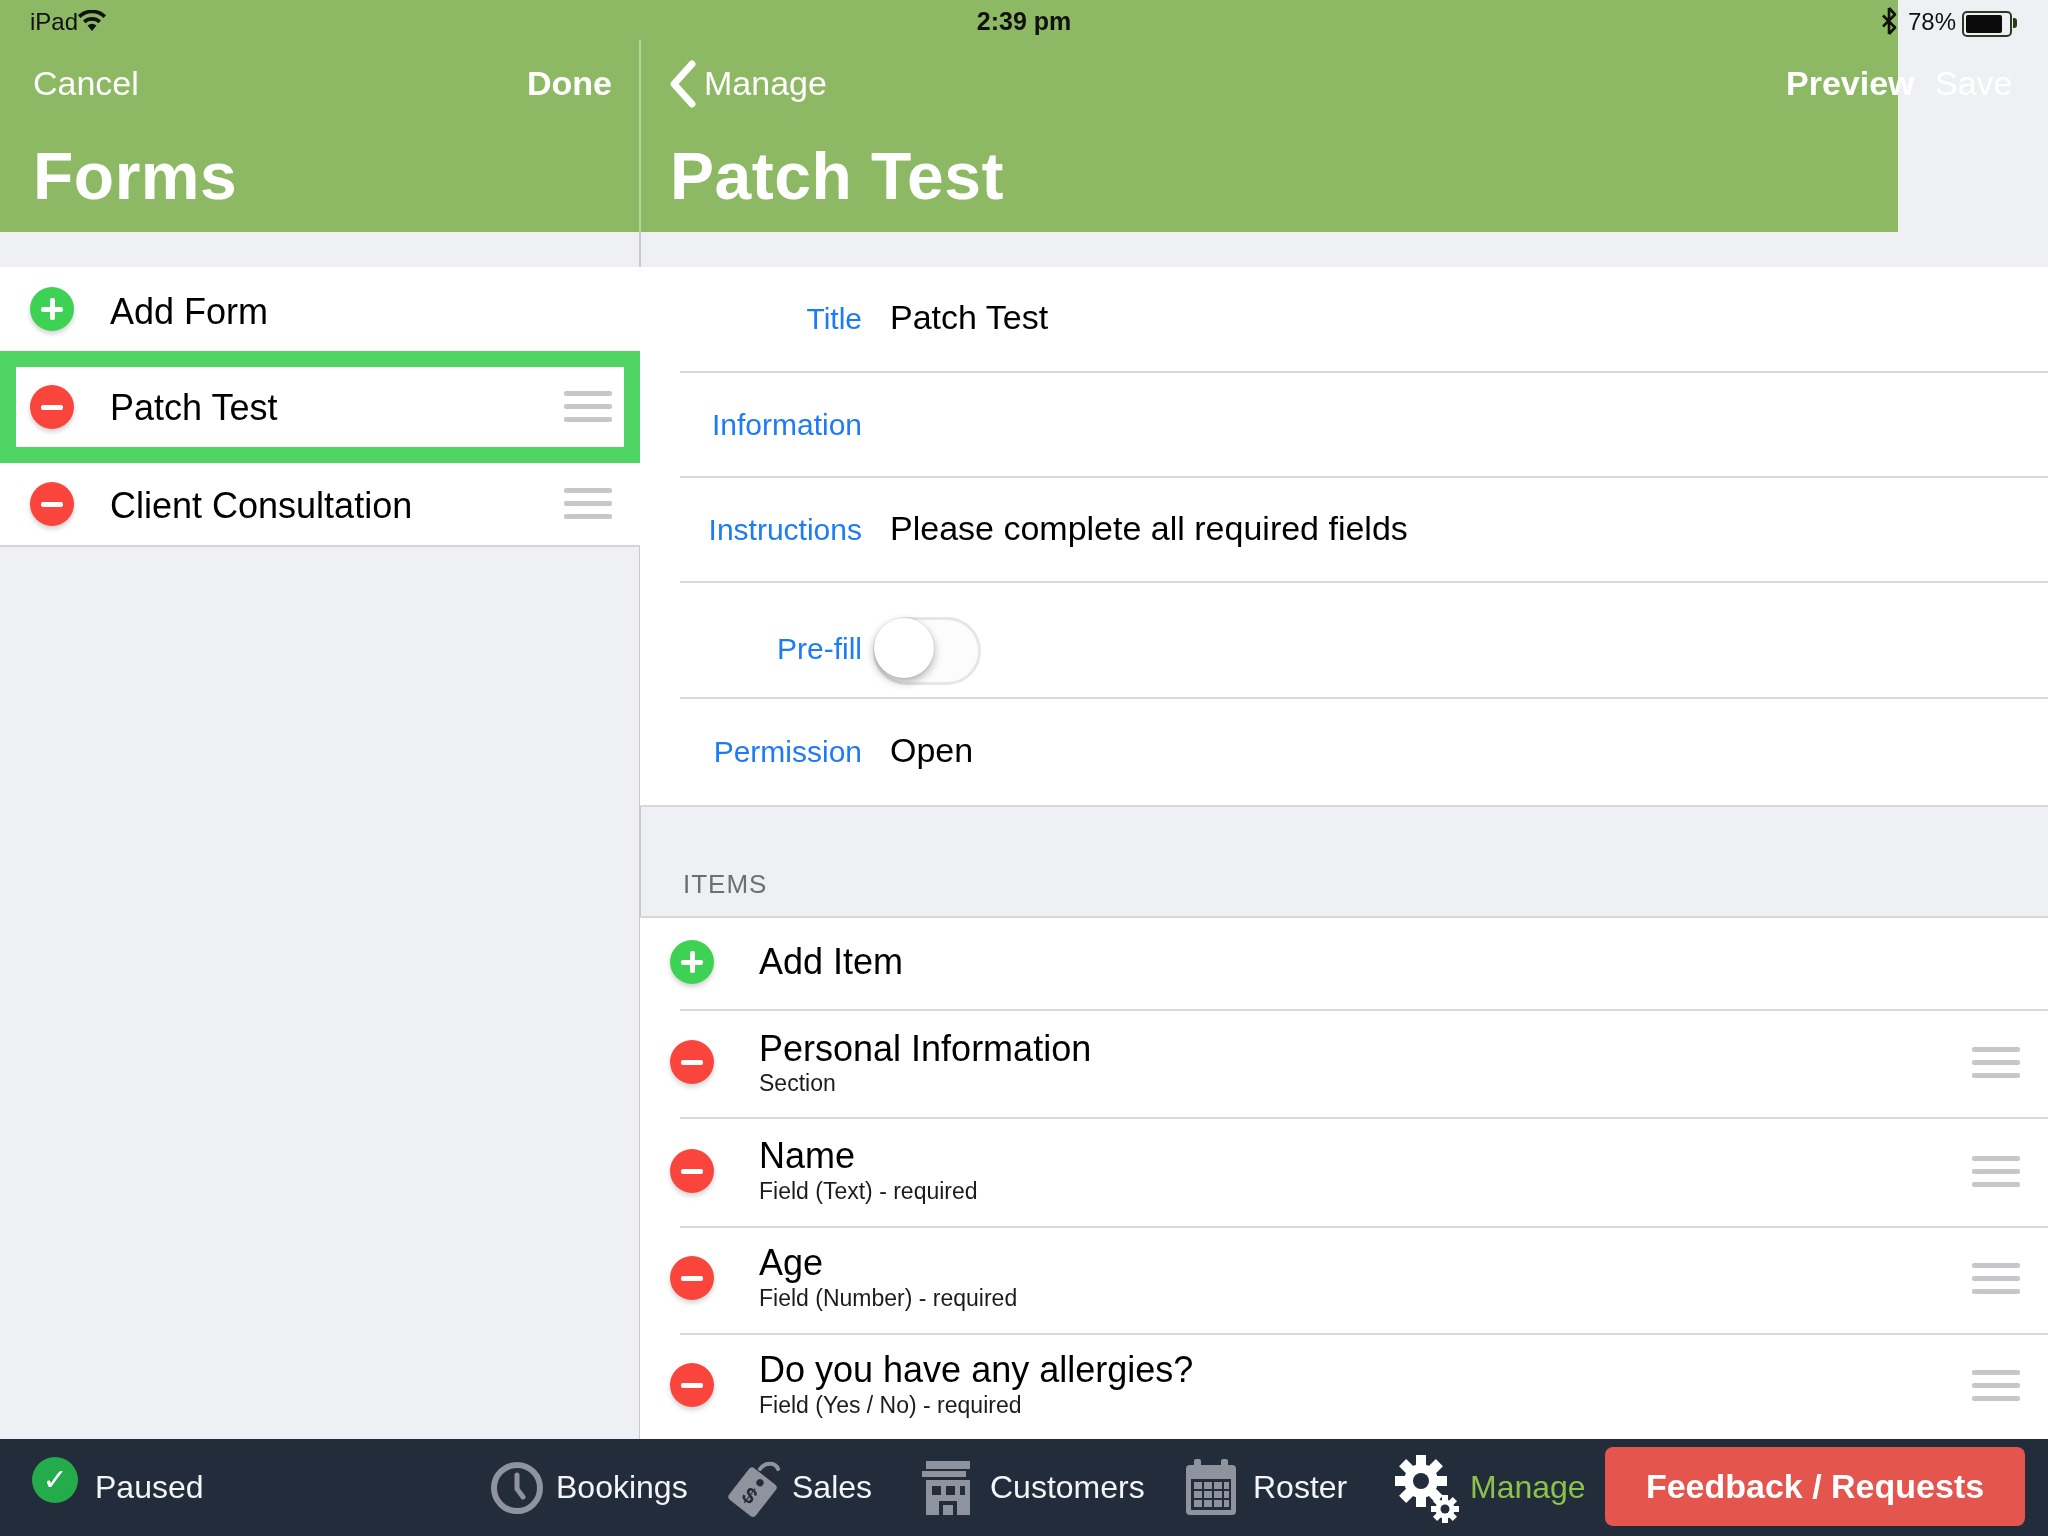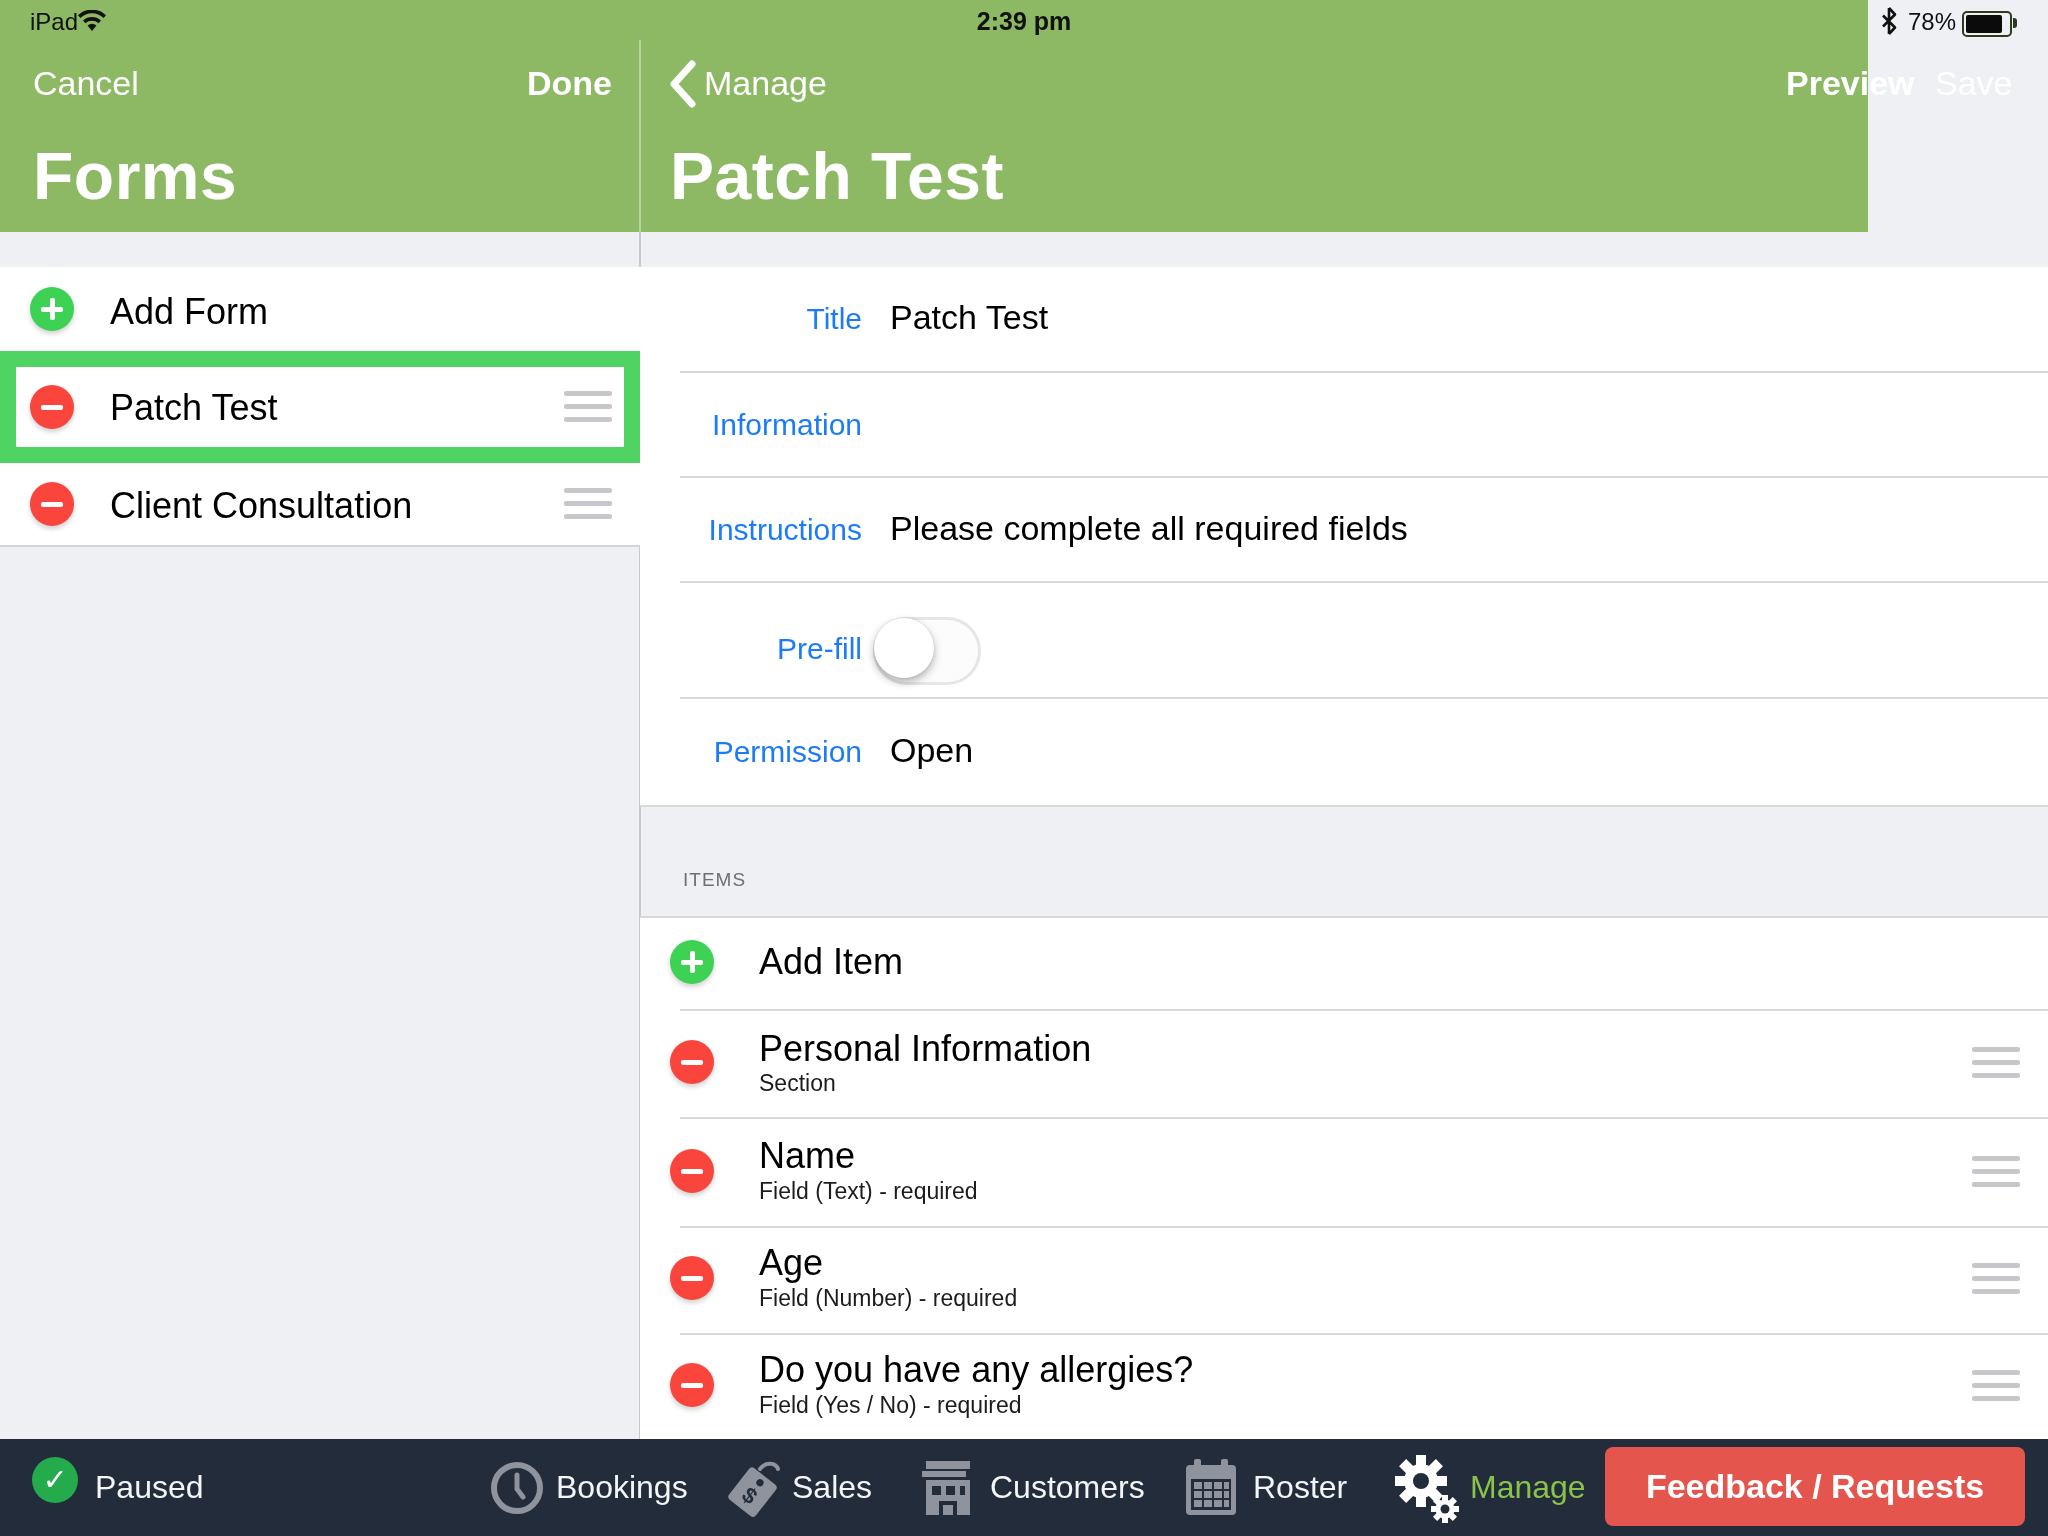--- a/index.html
+++ b/index.html
@@ -2,21 +2,21 @@
 <html><head>
 <meta charset="utf-8">
 <style>
   html,body{margin:0;padding:0;}
   body{width:2048px;height:1536px;position:relative;overflow:hidden;
        font-family:"Liberation Sans","DejaVu Sans",sans-serif;background:#eef0f4;
        -webkit-font-smoothing:antialiased;}
   .abs{position:absolute;}
 
   
-  .header{left:0;top:0;width:1868px;height:232px;background:#8db964;}
+  .header{left:0;top:0;width:1868px;height:232px;background:#8db964;padding-left:30px;}
   .statusbar{left:0;top:0;width:2048px;height:40px;color:#111;font-size:24px;}
   .carrier{left:30px;top:8px;font-weight:400;}
   .time{left:0;top:7px;width:2048px;text-align:center;font-weight:600;font-size:25px;}
   .batt-pct{right:92px;top:8px;}
   .battery{right:36px;top:11px;width:46px;height:22px;border:2px solid #2c3a1e;border-radius:5px;}
   .battery .level{position:absolute;left:2px;top:2px;bottom:2px;width:78%;background:#0b0b0b;border-radius:2px;}
   .battery .nub{position:absolute;right:-7px;top:5px;width:4px;height:10px;background:#2c3a1e;border-radius:0 3px 3px 0;}
   .nav-label{top:64px;color:#fff;font-size:34px;}
   .bold{font-weight:700;}
   .big-title{top:138px;color:#fff;font-size:66px;font-weight:800;letter-spacing:.5px;}
@@ -40,21 +40,21 @@
   .handle span{position:absolute;left:0;width:48px;height:5px;background:#c6c6cb;border-radius:2px;}
   .handle span:nth-child(1){top:0;} .handle span:nth-child(2){top:13px;} .handle span:nth-child(3){top:26px;}
 
   
   .rpanel{left:640px;top:232px;width:1408px;height:1207px;}
   .form-white{left:0;top:35px;width:1408px;height:538px;background:#fff;position:absolute;}
   .items-white{left:0;top:686px;width:1408px;height:521px;background:#fff;position:absolute;}
   .flabel{width:222px;text-align:right;color:#1e7bf7;font-size:30px;position:absolute;left:0;}
   .fvalue{position:absolute;left:250px;font-size:34px;color:#000;}
   .fsep{position:absolute;left:40px;right:0;height:2px;background:#d8d8dc;}
-  .items-hdr{position:absolute;left:43px;top:637px;font-size:19px;color:#6e6e73;letter-spacing:1px;}
+  .items-hdr{position:absolute;left:43px;top:637px;font-size:26px;color:#6e6e73;letter-spacing:1px;}
   .toggle{position:absolute;left:233px;top:385px;width:102px;height:62px;border:3px solid #e6e6ea;
           background:#fcfcfc;border-radius:34px;}
   .knob{position:absolute;left:-2px;top:-2px;width:60px;height:60px;border-radius:50%;background:#fff;
         box-shadow:0 4px 9px rgba(0,0,0,.3), 0 0 2px rgba(0,0,0,.15);}
   .irow-title{position:absolute;left:119px;font-size:36px;color:#000;}
   .irow-sub{position:absolute;left:119px;font-size:23px;color:#1c1c1e;}
 
   
   .bottombar{left:0;top:1439px;width:2048px;height:97px;background:#222c3b;color:#f3f5f7;}
   .tab-label{position:absolute;top:30px;font-size:32px;}

